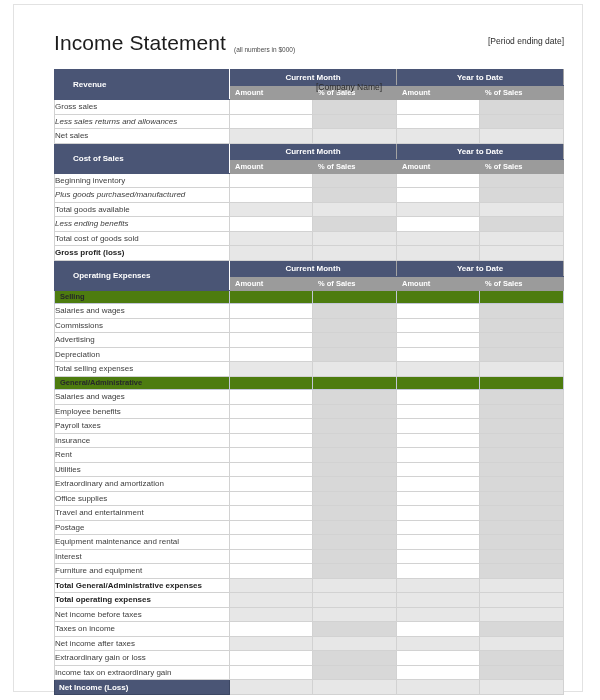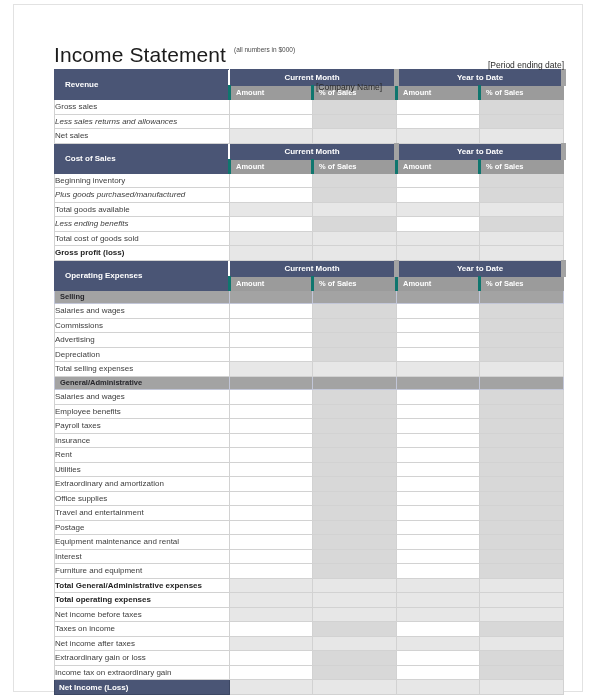--- a/index.html
+++ b/index.html
@@ -30,21 +30,21 @@
     width: 510px;
   }
   
   .hdr {
     position: relative;
     height: 34px;
   }
   .title {
     position: absolute;
     left: 0;
-    top: 12px;
+    top: 0;
     font-size: 21px;
     font-weight: 400;
     color: #1c1c1c;
     letter-spacing: 0.1px;
     white-space: nowrap;
   }
   .note-units {
     position: absolute;
     left: 180px;
     top: 15px;
@@ -57,21 +57,21 @@
     left: 262px;
     top: 11px;
     font-size: 8.5px;
     color: #2b2b2b;
     white-space: nowrap;
     margin-top: 40px;
   }
   .note-period {
     position: absolute;
     right: 0;
-    top: 29px;
+    top: 5px;
     font-size: 8.5px;
     color: #2b2b2b;
     white-space: nowrap;
     margin-left: 9px;
   }
   
   table.stmt {
     border-collapse: collapse;
     width: 510px;
     table-layout: fixed;
@@ -107,44 +107,44 @@
   tr.sec-top td {
     background: #4a5575;
     color: #ffffff;
     font-weight: bold;
     font-size: 8px;
     height: 15px;
     border: 1px solid #4a5575;
   }
   tr.sec-top td.sec-name {
     text-align: left;
-    padding-left: 10px;
+    padding-left: 18px;
     border-right: 1px solid #ffffff;
   }
   tr.sec-top td.sec-span {
     text-align: center;
     border-left: 1px solid #ffffff;
-    border-right: 5px solid #a3a3a3;
+    border-right: 1px solid #a3a3a3;
   }
   tr.sec-sub td {
     background: #9b9b9b;
     color: #ffffff;
     font-weight: bold;
     font-size: 7.5px;
     height: 13px;
     border: 1px solid #9b9b9b;
     padding-left: 5px;
   }
   tr.sec-sub td.sub-col {
-    border-left: 3px solid #0f766e;
+    border-left: 1px solid #0f766e;
   }
 
   
   tr.group td {
-    background: #a3a3a3;
+    background: #4d7c0f;
     height: 12.5px;
     border: 1px solid #c2c6d8;
   }
   tr.group td.group-name {
     font-weight: bold;
     font-size: 7.5px;
     color: #26262b;
     padding-left: 5px;
   }
 

